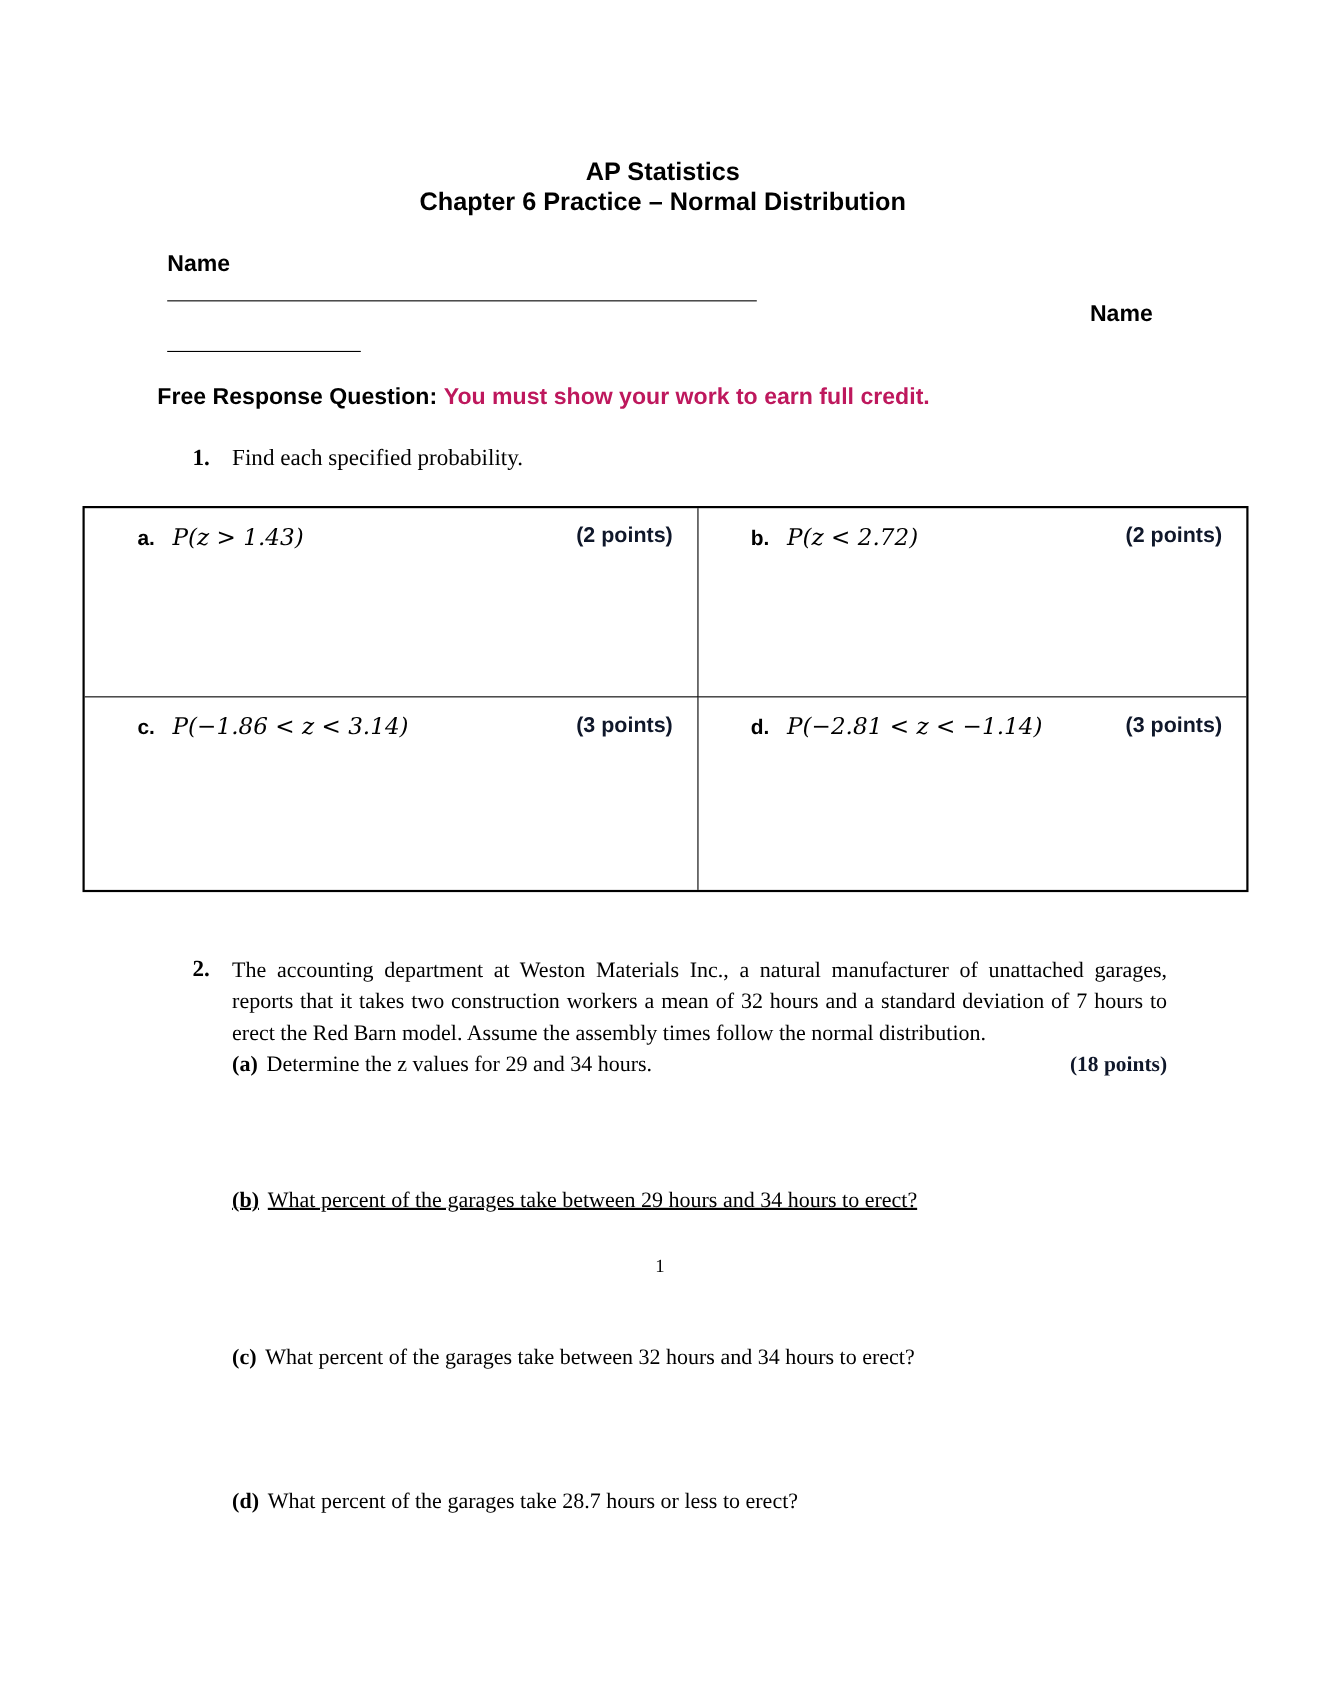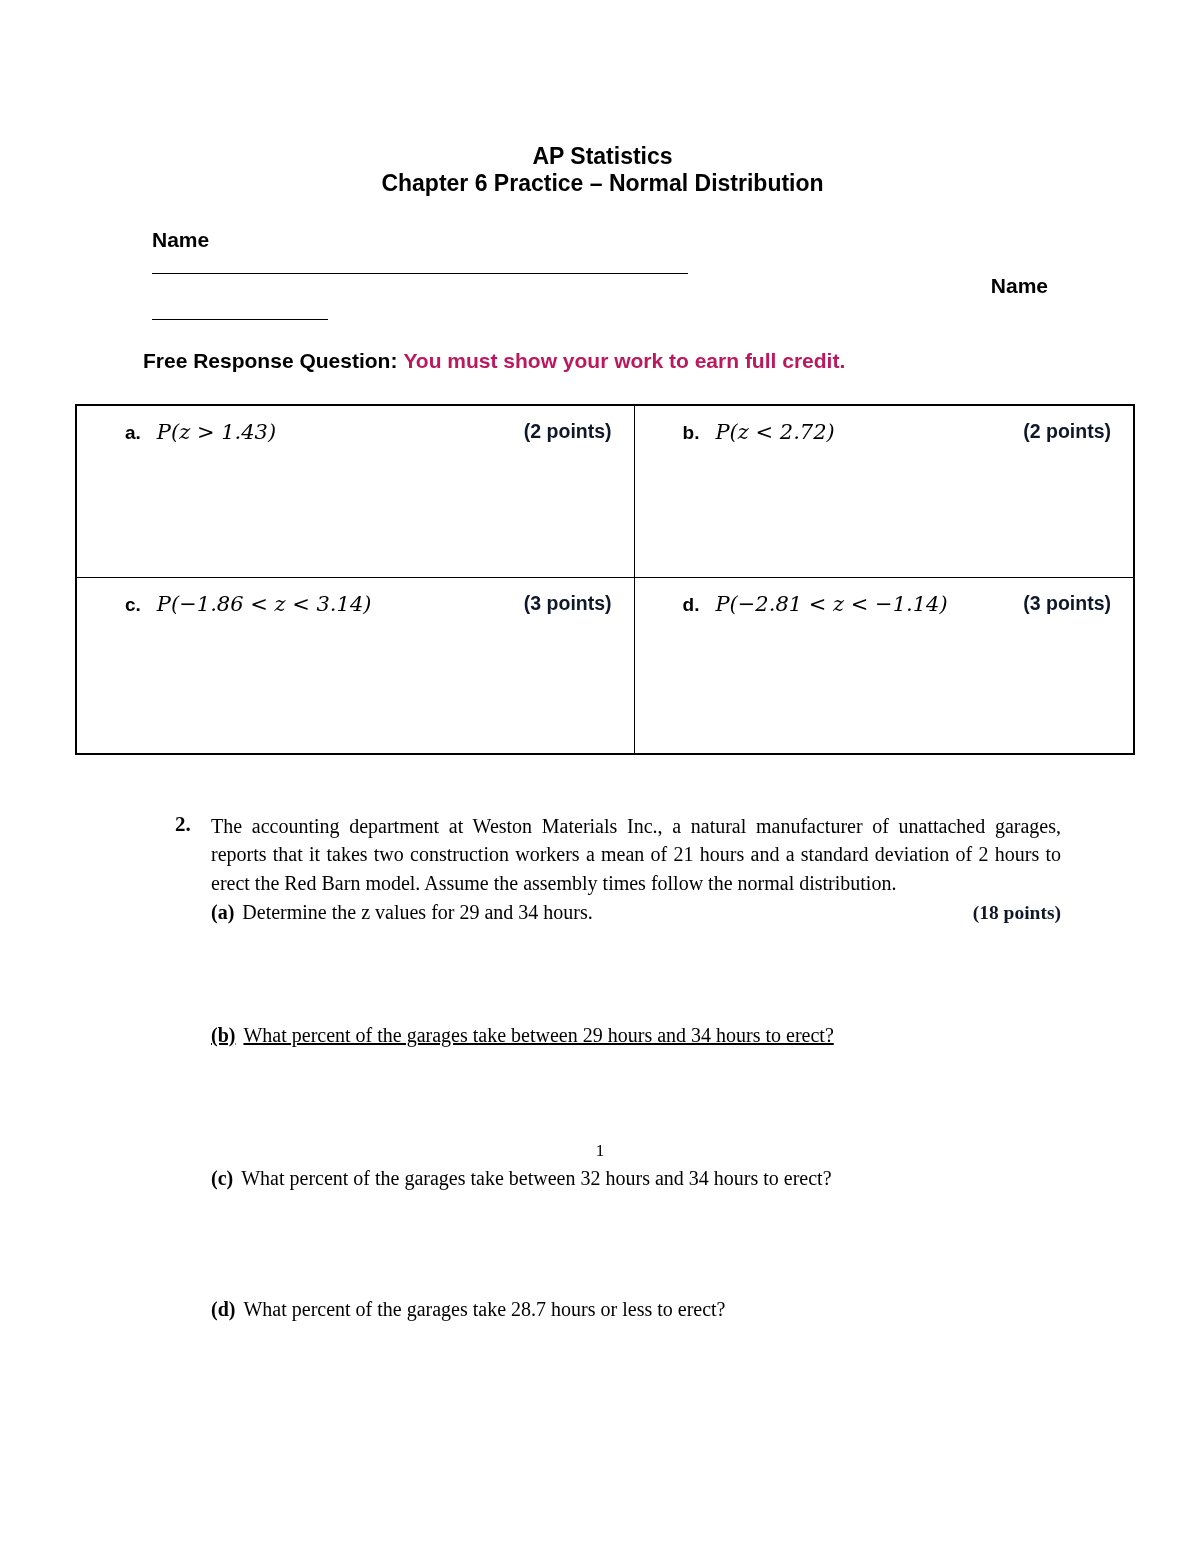--- a/index.html
+++ b/index.html
@@ -159,20 +159,23 @@
     <span>Name</span>
     <span class="blank name-blank"></span>
     <span class="date-label">Name</span>
     <span class="blank date-blank"></span>
   </div>
 
   <div class="frq-line">
     <span>Free Response Question:</span><span class="frq-warning">You must show your work to earn full credit.</span>
   </div>
 
+  <div class="q1-line">
+    <span class="q1-num">1.</span><span class="q1-text">Find each specified probability.</span>
+  </div>
 
   <div class="prob-table">
 
     <div class="cell cell-a">
       <span class="cell-left">
         <span class="cell-label">a.</span>
         <span class="cell-expr">P(z &gt; 1.43)</span>
       </span>
       <span class="points">(2 points)</span>
     </div>
@@ -199,21 +202,21 @@
         <span class="cell-expr">P(−2.81 &lt; z &lt; −1.14)</span>
       </span>
       <span class="points">(3 points)</span>
     </div>
 
   </div>
 
   <div class="q2-row">
     <span class="q2-num">2.</span>
     <div class="q2-body">
-      <div class="q2-text">The accounting department at Weston Materials Inc., a natural manufacturer of unattached garages, reports that it takes two construction workers a mean of 21 hours and a standard deviation of 2 hours to erect the Red Barn model. Assume the assembly times follow the normal distribution.</div>
+      <div class="q2-text">The accounting department at Weston Materials Inc., a natural manufacturer of unattached garages, reports that it takes two construction workers a mean of 32 hours and a standard deviation of 7 hours to erect the Red Barn model. Assume the assembly times follow the normal distribution.</div>
 
       <div class="q2-part q2-part-a">
         <span>
           <span class="part-label">(a)</span><span>Determine the z values for 29 and 34 hours.</span>
         </span>
         <span class="points">(18 points)</span>
       </div>
 
       <div class="q2-part q2-part-b">
         <span>

